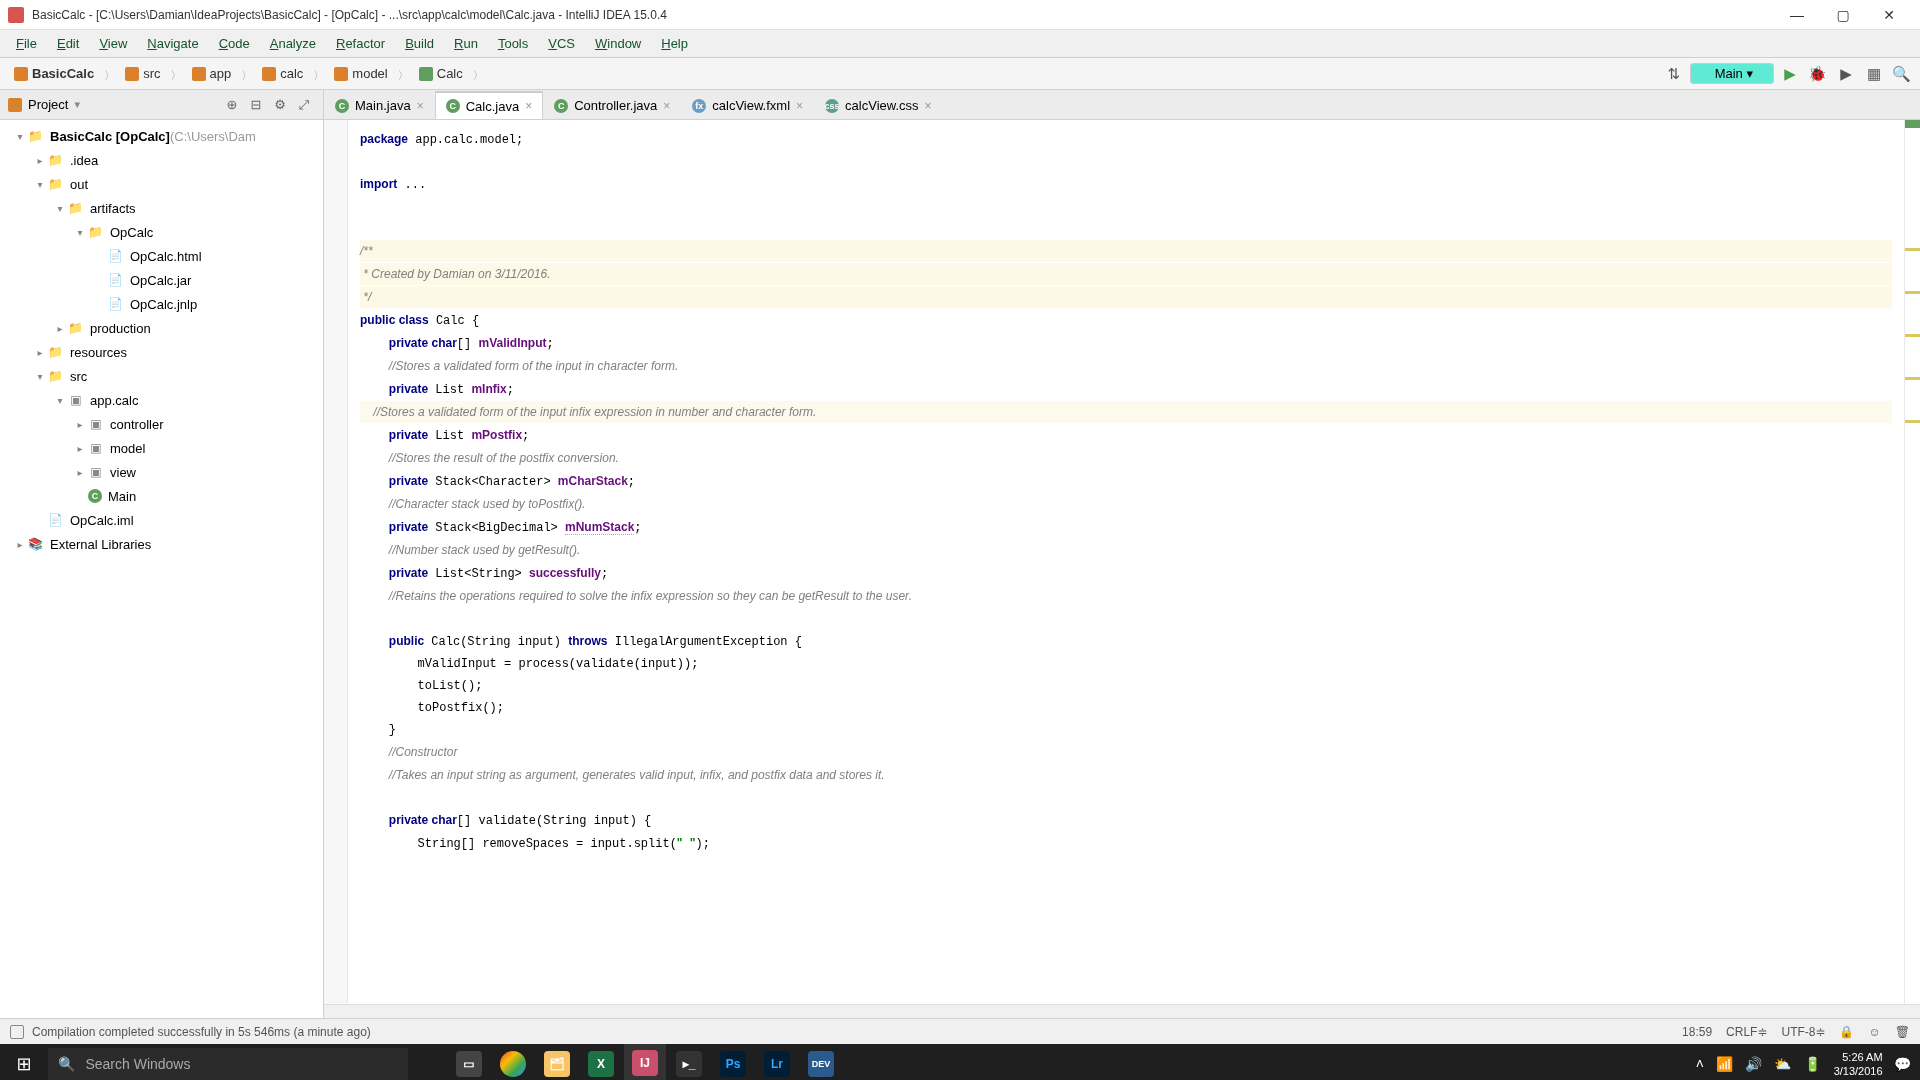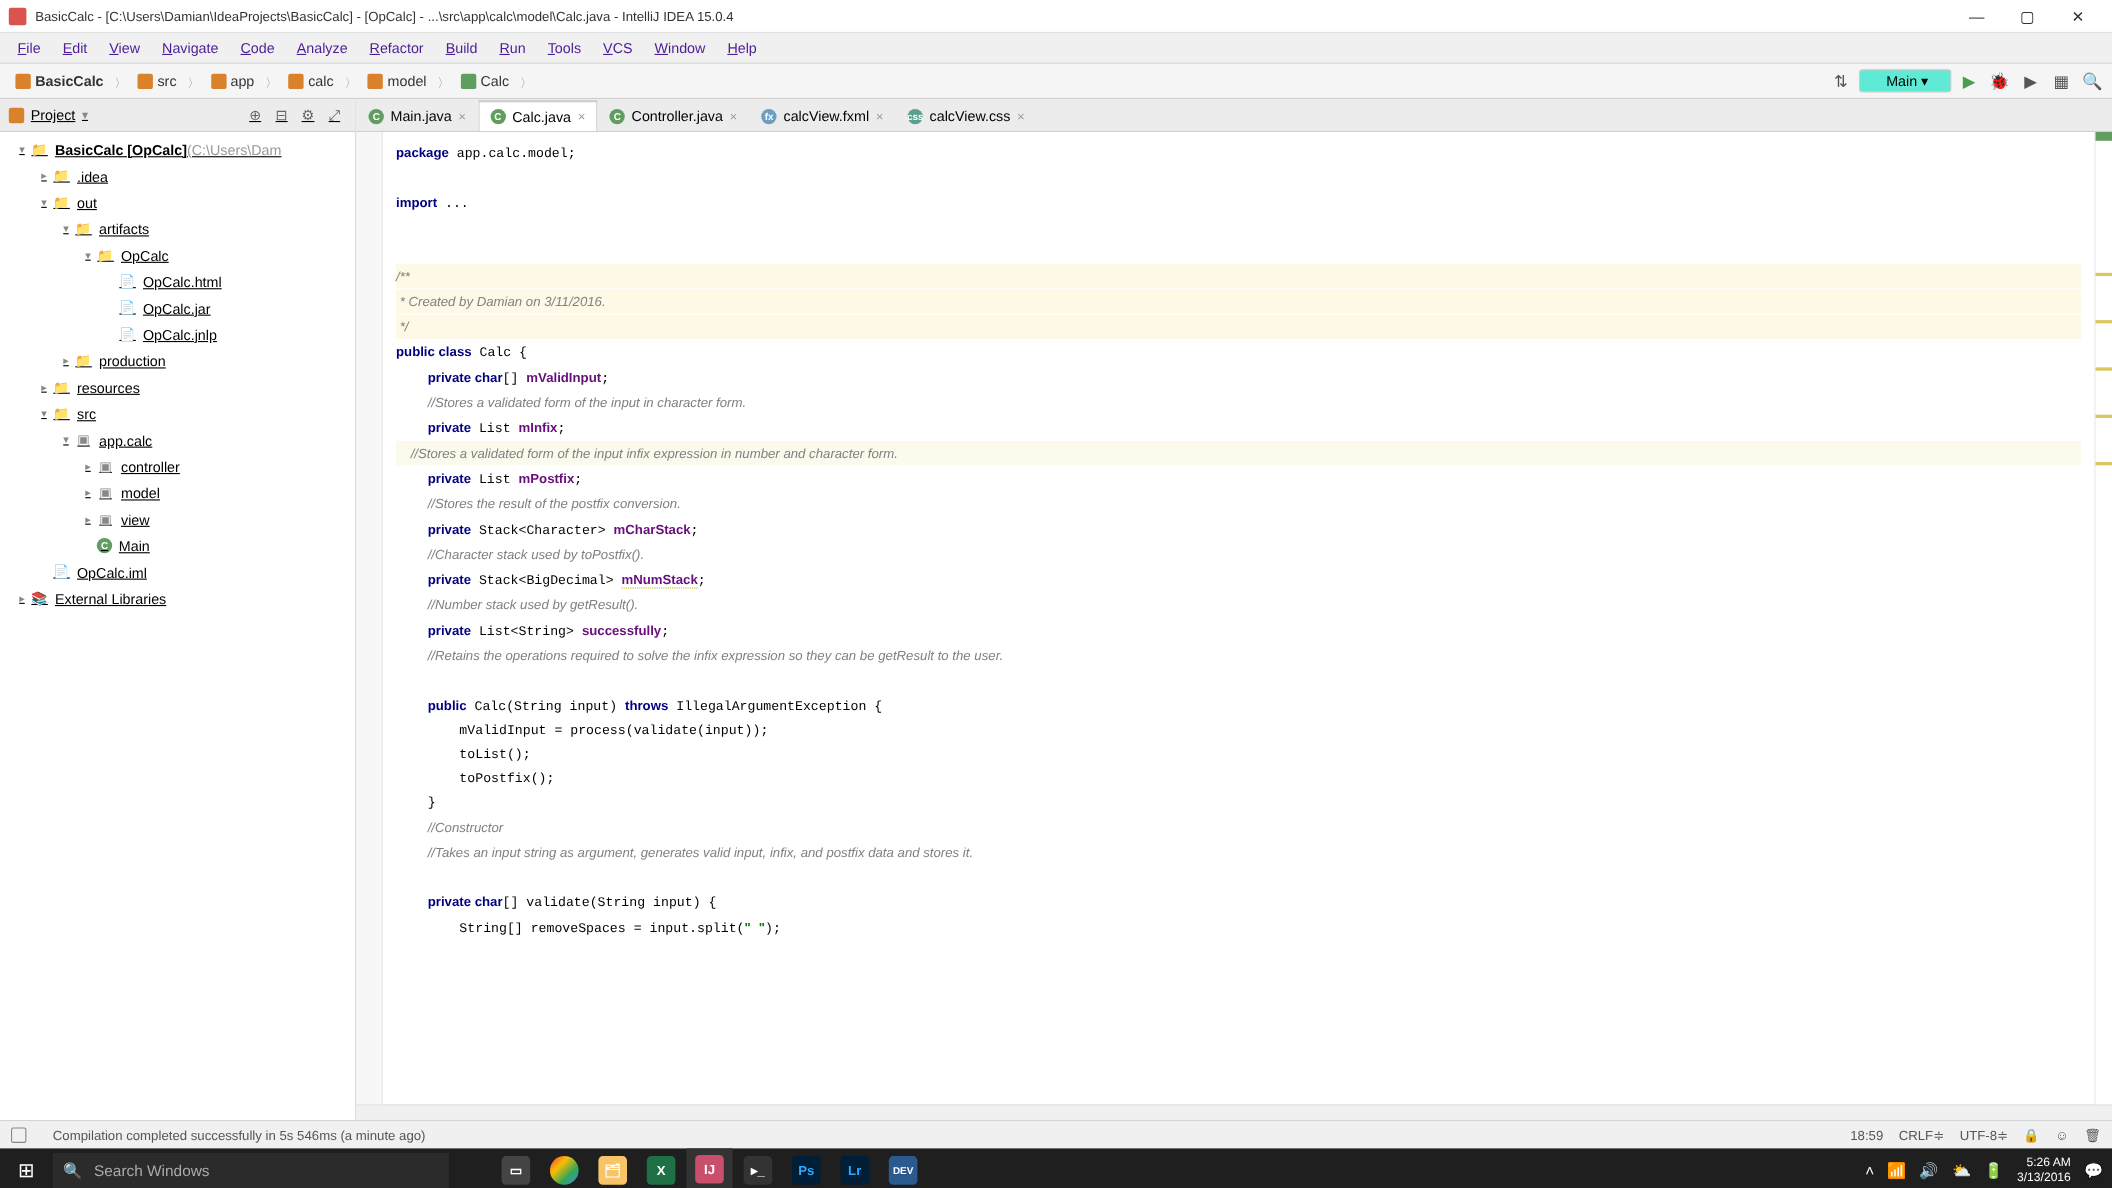--- a/index.html
+++ b/index.html
@@ -7,37 +7,37 @@
 
 
 .titlebar { height: 30px; background: #fff; display: flex; align-items: center; padding: 0 8px; border-bottom: 1px solid #e0e0e0; }
 .titlebar-icon { width: 16px; height: 16px; background: #d9534f; margin-right: 8px; border-radius: 2px; }
 .titlebar-text { font-size: 12px; color: #333; flex: 1; }
 .win-controls { display: flex; gap: 0; }
 .win-btn { width: 46px; height: 30px; display: flex; align-items: center; justify-content: center; font-size: 14px; color: #333; cursor: pointer; }
 
 
 .menubar { height: 28px; background: #f0f0f0; display: flex; align-items: center; padding: 0 6px; border-bottom: 1px solid #d0d0d0; }
-.menubar-item { padding: 4px 10px; font-size: 13px; color: #4c1d95; cursor: pointer; }
+.menubar-item { padding: 4px 10px; font-size: 13px; color: #14532d; cursor: pointer; }
 
 
 .navbar { height: 32px; background: #f5f5f5; display: flex; align-items: center; padding: 0 6px; border-bottom: 1px solid #d0d0d0; }
 .crumb { display: flex; align-items: center; padding: 2px 8px; font-size: 13px; color: #333; cursor: pointer; }
 .crumb-icon { width: 14px; height: 14px; margin-right: 4px; border-radius: 2px; }
 .crumb-chevron { color: #999; margin: 0 2px; font-size: 11px; }
 .crumb.bold { font-weight: bold; }
 .navbar-right { margin-left: auto; display: flex; align-items: center; gap: 4px; }
 .tool-icon { width: 24px; height: 24px; display: flex; align-items: center; justify-content: center; font-size: 15px; color: #555; cursor: pointer; border-radius: 3px; }
 .config-select { border: 1px solid #ccc; padding: 2px 20px 2px 24px; font-size: 13px; background: #5eead4; border-radius: 3px; }
 
 
 .main { display: flex; height: 928px; }
 
 
-.sidebar { width: 324px; background: #fff; border-right: 1px solid #d0d0d0; display: flex; flex-direction: column; text-decoration: underline; }
+.sidebar { width: 324px; background: #fff; border-right: 1px solid #d0d0d0; display: flex; flex-direction: column; }
 .sidebar-header { height: 30px; background: #ececec; display: flex; align-items: center; padding: 0 8px; border-bottom: 1px solid #d0d0d0; }
 .sidebar-header-title { font-size: 13px; flex: 1; display: flex; align-items: center; gap: 6px; }
 .sidebar-header-icons { display: flex; gap: 2px; }
 .shi { width: 22px; height: 22px; display: flex; align-items: center; justify-content: center; font-size: 13px; color: #666; cursor: pointer; }
 .tree { flex: 1; padding: 4px 0; font-size: 13px; overflow: auto; }
 .tree-item { display: flex; align-items: center; height: 24px; padding-right: 8px; cursor: pointer; white-space: nowrap; }
 .tree-arrow { width: 16px; text-align: center; color: #888; font-size: 10px; }
 .tree-icon { width: 16px; height: 16px; margin-right: 6px; display: inline-flex; align-items: center; justify-content: center; font-size: 12px; }
 .folder-icon { color: #d9822b; }
 .file-icon { color: #6b8e9e; }
@@ -66,21 +66,21 @@
 .doc { color: #808080; font-style: italic; }
 .doc-line { background: #fef8e6; display: inline-block; width: 100%; }
 .cursor-line { background: #fcfaec; display: inline-block; width: 100%; }
 .warn-under { border-bottom: 1px dotted #c0c000; }
 .marker-col { width: 16px; background: #fff; border-left: 1px solid #e8e8e8; }
 .marker { height: 3px; background: #d9c75f; margin-bottom: 40px; }
 .scrollbar-h { height: 14px; background: #f0f0f0; border-top: 1px solid #ddd; }
 
 
 .statusbar { height: 26px; background: #f0f0f0; border-top: 1px solid #d0d0d0; display: flex; align-items: center; padding: 0 10px; font-size: 12px; color: #555; }
-.statusbar .sb-left { flex: 1; display: flex; align-items: flex-start; gap: 24px; }
+.statusbar .sb-left { flex: 1; display: flex; align-items: flex-start; gap: 8px; }
 .statusbar .sb-right { display: flex; align-items: center; gap: 14px; }
 .sb-icon { width: 14px; height: 14px; border: 1px solid #888; border-radius: 2px; }
 
 
 .taskbar { height: 40px; background: #1f1f1f; display: flex; align-items: center; color: #fff; }
 .start-btn { width: 48px; height: 40px; display: flex; align-items: center; justify-content: center; font-size: 18px; color: #fff; cursor: pointer; }
 .search-box { width: 360px; height: 32px; background: #2b2b2b; display: flex; align-items: center; padding: 0 10px; gap: 10px; color: #aaa; font-size: 14px; }
 .task-icons { display: flex; gap: 2px; margin-left: 40px; }
 .task-icon { width: 42px; height: 40px; display: flex; align-items: center; justify-content: center; cursor: pointer; }
 .task-icon.active { border-bottom: 2px solid #76b9ed; background: #333; }

